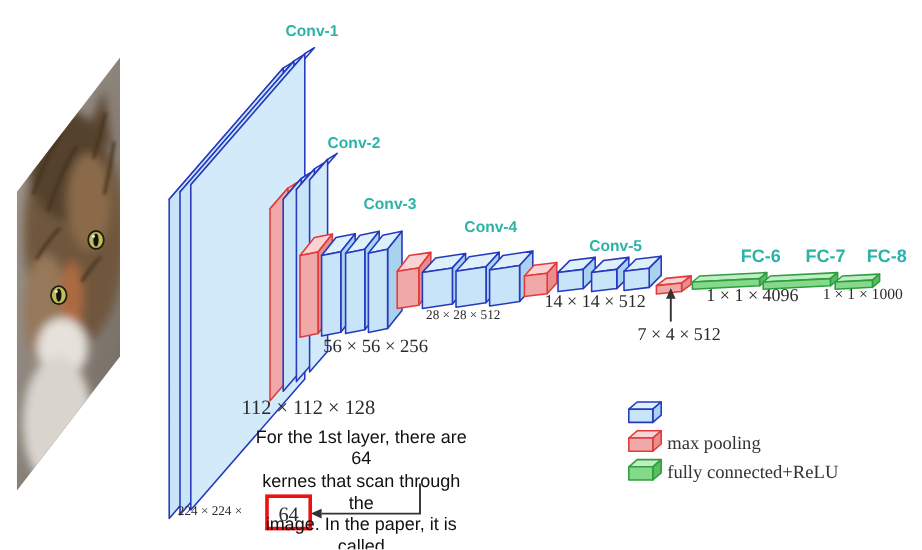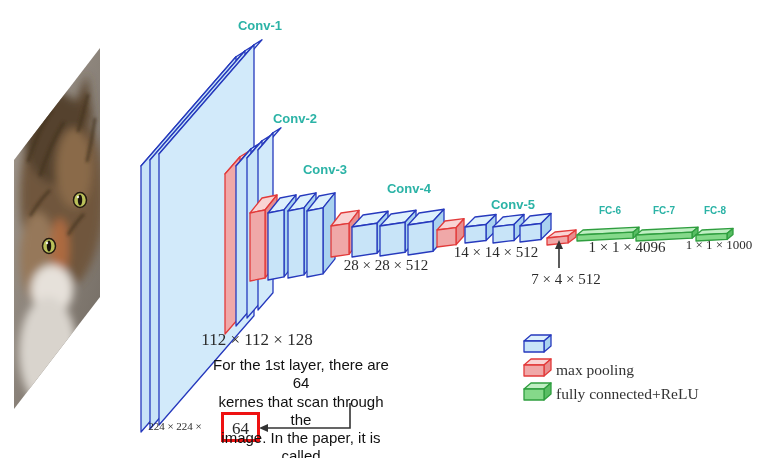--- a/index.html
+++ b/index.html
@@ -3,21 +3,21 @@
 <meta charset="utf-8">
 <style>
   html,body{margin:0;padding:0;background:#fff;}
   .stage{position:relative;width:768px;height:458px;background:#ffffff;overflow:hidden;
          font-family:"Liberation Sans",sans-serif;}
   #diagram{position:absolute;left:0;top:0;}
   .txt{position:absolute;white-space:nowrap;}
   .center{transform:translateX(-50%);}
   .title{left:530px;top:62px;font-size:26px;font-weight:bold;color:var(--titletext);}
   .llabel{font-weight:bold;font-size:13px;color:var(--teal);}
-  .llabel.fc{font-size:10px;}
+  .llabel.fc{font-size:15px;margin-left:24px;}
   .dim{font-family:"Liberation Serif",serif;color:var(--dimtext);}
   .chanbox{position:absolute;left:221px;top:412px;width:33px;height:24px;
            border:3px solid var(--hibox);display:flex;align-items:flex-end;justify-content:center;
            font-family:"Liberation Serif",serif;font-size:17px;color:var(--dimtext);background:#fff0;}
   .annot{position:absolute;left:301px;top:356px;transform:translateX(-50%);width:185px;
          text-align:center;font-size:15px;line-height:1.22;color:var(--annottext);white-space:pre-line;}
   .legend-label{position:absolute;font-family:"Liberation Serif",serif;font-size:15.5px;
                 color:var(--legendtext);white-space:nowrap;}
 </style>
 </head>
@@ -212,21 +212,22 @@
   <div class="txt llabel center" style="left:513px;top:197px">Conv-5</div>
   <div class="txt llabel fc center" style="left:610px;top:205px">FC-6</div>
   <div class="txt llabel fc center" style="left:664px;top:205px">FC-7</div>
   <div class="txt llabel fc center" style="left:715px;top:205px">FC-8</div>
 
   <div class="txt dim center" style="left:175px;top:420px;font-size:11px">224 × 224 ×</div>
   <div class="chanbox">
     <span>64</span>
   </div>
   <div class="txt dim center" style="left:257px;top:330px;font-size:17px">112 × 112 × 128</div>
-  <div class="txt dim center" style="left:386px;top:257px;font-size:15px">28 × 28 × 512</div>
+  <div class="txt dim center" style="left:313px;top:280px;font-size:15.5px">56 × 56 × 256</div>
+  <div class="txt dim center" style="left:386px;top:257px;font-size:11px">28 × 28 × 512</div>
   <div class="txt dim center" style="left:496px;top:244px;font-size:15px">14 × 14 × 512</div>
   <div class="txt dim center" style="left:566px;top:271px;font-size:15px">7 × 4 × 512</div>
   <div class="txt dim center" style="left:627px;top:239px;font-size:15px">1 × 1 × 4096</div>
   <div class="txt dim center" style="left:719px;top:237px;font-size:13px">1 × 1 × 1000</div>
 
   <div class="annot">For the 1st layer, there are 64
 kernes that scan through the
 image. In the paper, it is called
 64 "channels"</div>
 

